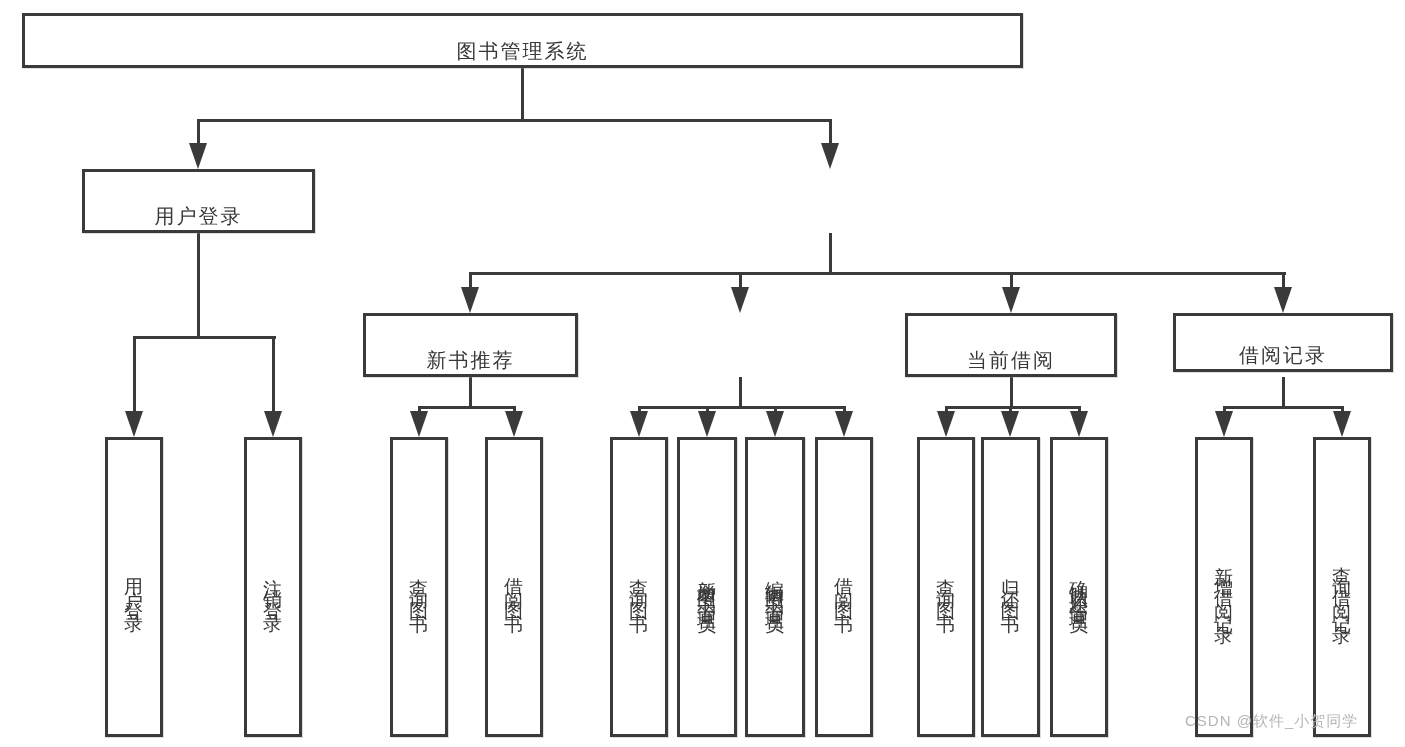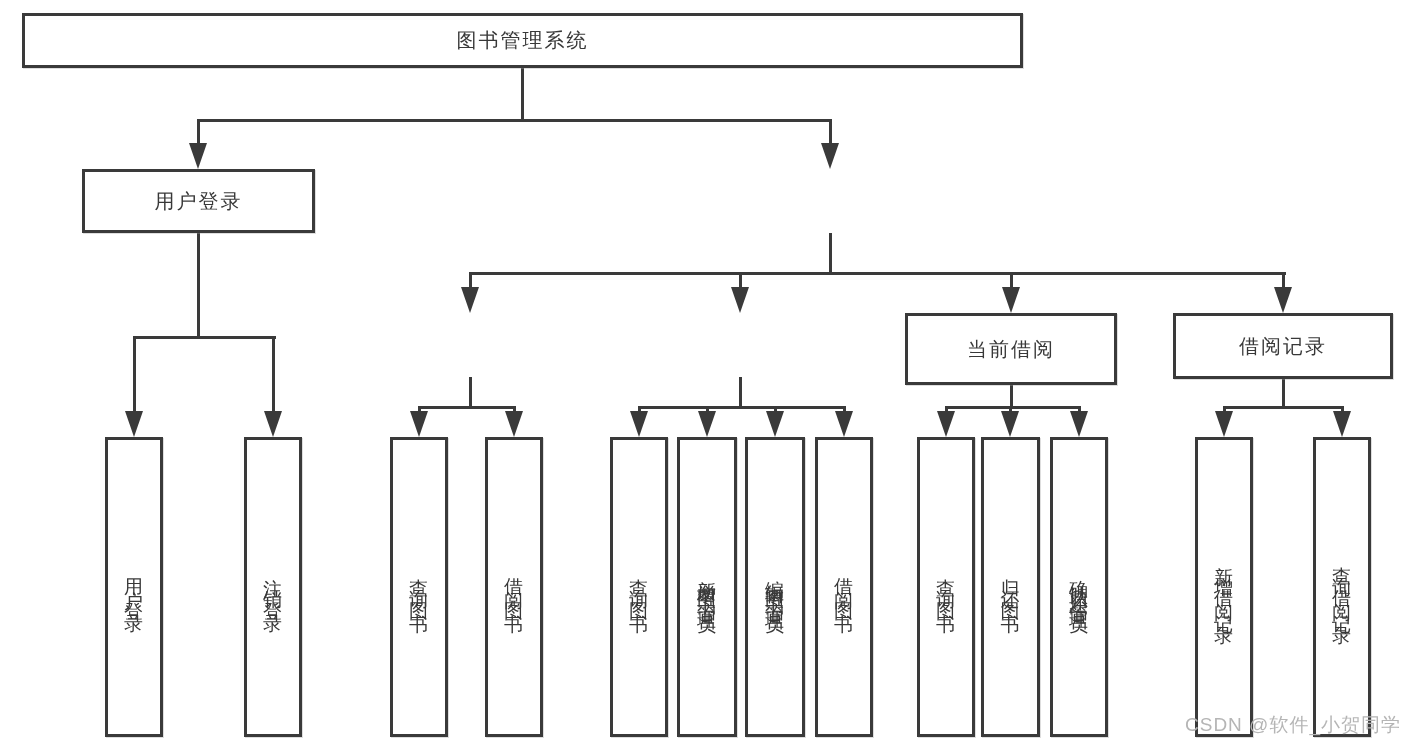--- a/index.html
+++ b/index.html
@@ -6,41 +6,41 @@
     --line:#3a3a3a; --text:#383838; --watermark:#b5b5b5; --background:#ffffff;
   }
   html,body{margin:0;padding:0;background:var(--background);}
   .canvas{
     position:relative; width:1405px; height:747px; background:var(--background);
     font-family:"Liberation Sans","DejaVu Sans",sans-serif; color:var(--text);
     overflow:hidden;
   }
   .hnode{
     position:absolute; box-sizing:border-box; border:3px solid var(--line);
-    background:#fff; display:flex; align-items:center; justify-content:center;
+    background:#fff; display:flex; align-items:flex-end; justify-content:center;
     font-size:20px; letter-spacing:2px; box-shadow:1px 1px 0 rgba(160,160,160,.35);
   }
   .vnode{
     position:absolute; box-sizing:border-box; border:3px solid var(--line);
     background:#fff; display:flex; align-items:center; justify-content:center;
     box-shadow:1px 1px 0 rgba(160,160,160,.35);
   }
   .vt{
     writing-mode:vertical-rl; text-orientation:mixed;
     font-size:19px; letter-spacing:12px; line-height:1;
   }
   .vt.long{letter-spacing:5px;}
   .ln{position:absolute; background:var(--line);}
   .ar{
     position:absolute; width:0; height:0;
     border-left:9px solid transparent; border-right:9px solid transparent;
     border-top:26px solid var(--line);
   }
   .watermark{
-    position:absolute; left:1185px; top:712px; font-size:19px;
+    position:absolute; left:1185px; top:712px; font-size:15px;
     color:var(--watermark); letter-spacing:1px; white-space:nowrap;
   }
 </style>
 </head>
 <body>
 
 <div class="canvas">
 
   <div class="ln" style="left:521px;top:68px;width:3px;height:54px"></div>
   <div class="ln" style="left:197px;top:119px;width:635px;height:3px"></div>
@@ -102,24 +102,27 @@
   <div class="ar" style="left:1333px;top:411px"></div>
 
   <div class="hnode" style="left:22px;top:13px;width:1001px;height:55px">
     <span>图书管理系统</span>
   </div>
 
   <div class="hnode" style="left:82px;top:169px;width:233px;height:64px">
     <span>用户登录</span>
   </div>
 
-  <div class="hnode" style="left:905px;top:313px;width:212px;height:72px">
+  <div class="hnode" style="left:363px;top:313px;width:215px;height:64px">
+    <span>新书推荐</span>
+  </div>
+  <div class="hnode" style="left:905px;top:313px;width:212px;height:64px">
     <span>当前借阅</span>
   </div>
-  <div class="hnode" style="left:1173px;top:313px;width:220px;height:66px">
+  <div class="hnode" style="left:1173px;top:313px;width:220px;height:59px">
     <span>借阅记录</span>
   </div>
 
   <div class="vnode" style="left:105px;top:437px;width:58px;height:300px">
     <span class="vt">用户登录</span>
   </div>
   <div class="vnode" style="left:244px;top:437px;width:58px;height:300px">
     <span class="vt">注销登录</span>
   </div>
 

